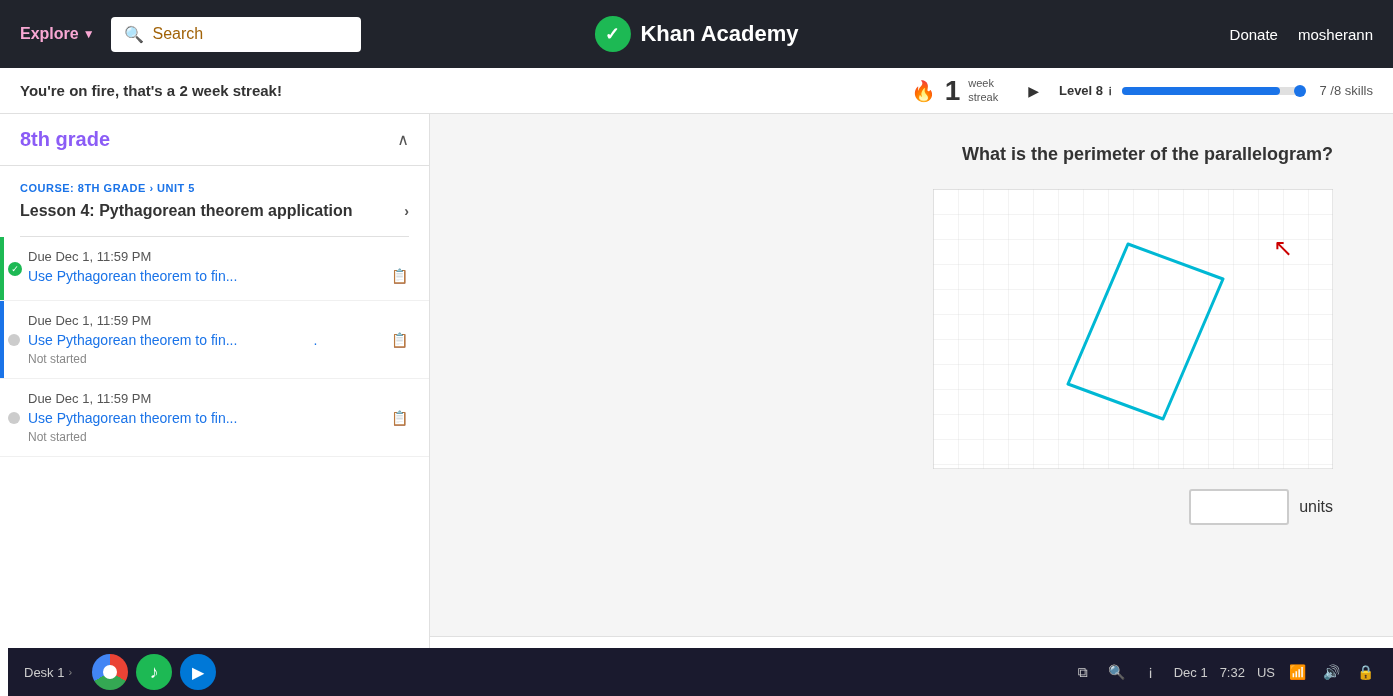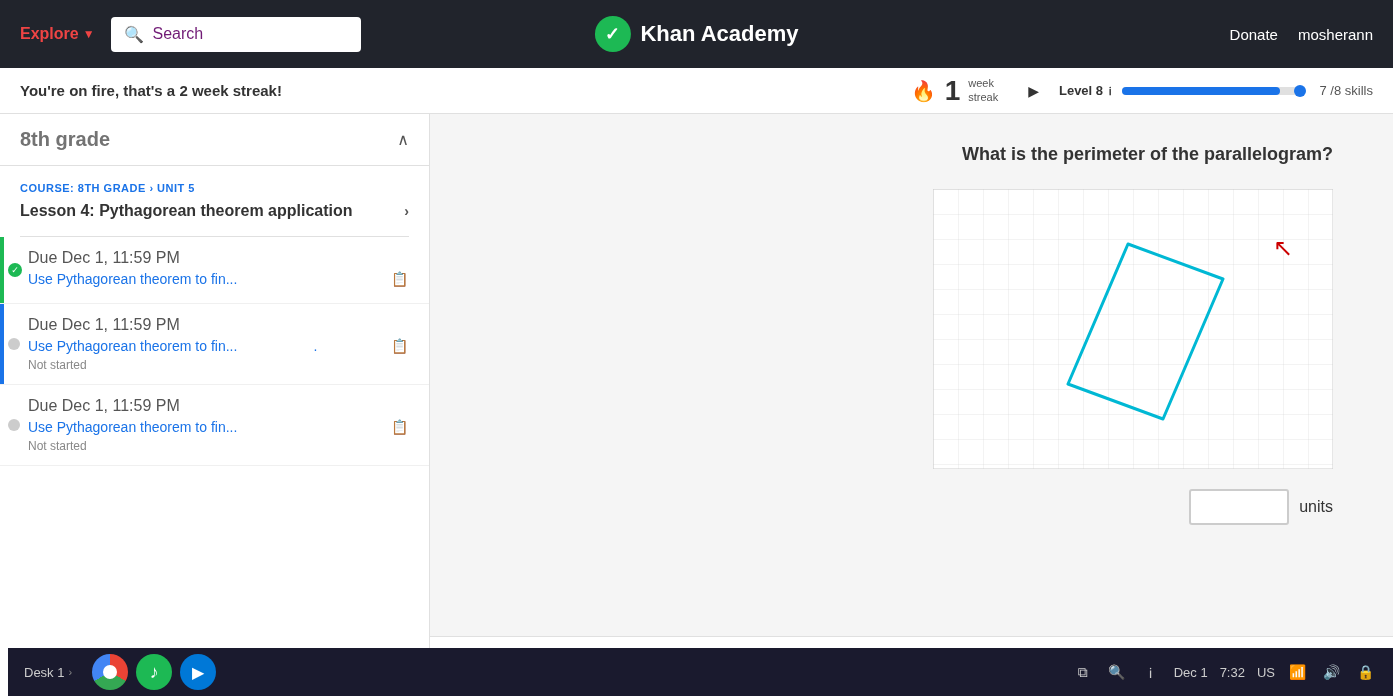--- a/index.html
+++ b/index.html
@@ -21,21 +21,21 @@
       padding: 0 20px;
       position: relative;
       z-index: 10;
     }
     .nav-left {
       display: flex;
       align-items: center;
       gap: 16px;
     }
     .explore-btn {
-      color: #ef4444;
+      color: #f9a8d4;
       font-size: 16px;
       font-weight: 600;
       display: flex;
       align-items: center;
       gap: 4px;
       cursor: pointer;
       background: none;
       border: none;
       padding: 0;
     }
@@ -50,21 +50,21 @@
       padding: 8px 14px;
       width: 250px;
       gap: 8px;
       cursor: text;
     }
     .search-icon-wrap {
       color: #555;
       font-size: 16px;
     }
     .search-text {
-      color: #701a75;
+      color: #a16207;
       font-size: 16px;
     }
     .nav-center {
       position: absolute;
       left: 50%;
       transform: translateX(-50%);
       display: flex;
       align-items: center;
       gap: 10px;
     }
@@ -196,21 +196,21 @@
     .sidebar-header {
       display: flex;
       align-items: center;
       justify-content: space-between;
       padding: 14px 20px;
       border-bottom: 1px solid #e0e0e0;
     }
     .sidebar-title {
       font-size: 20px;
       font-weight: 700;
-      color: #737373;
+      color: #8b5cf6;
     }
     .sidebar-chevron {
       font-size: 16px;
       color: #555;
       cursor: pointer;
     }
     .course-breadcrumb {
       padding: 16px 20px 4px 20px;
       font-size: 11px;
       color: #1a73e8;
@@ -238,21 +238,21 @@
     }
 
     
     .assignment-item {
       padding: 12px 20px;
       border-bottom: 1px solid #f0f0f0;
       position: relative;
       cursor: pointer;
     }
     .due-date {
-      font-size: 16px;
+      font-size: 13px;
       color: #555;
       margin-bottom: 4px;
     }
     .assignment-title {
       font-size: 14px;
       color: #1a73e8;
       margin-bottom: 4px;
       display: flex;
       align-items: flex-end;
       justify-content: space-between;

